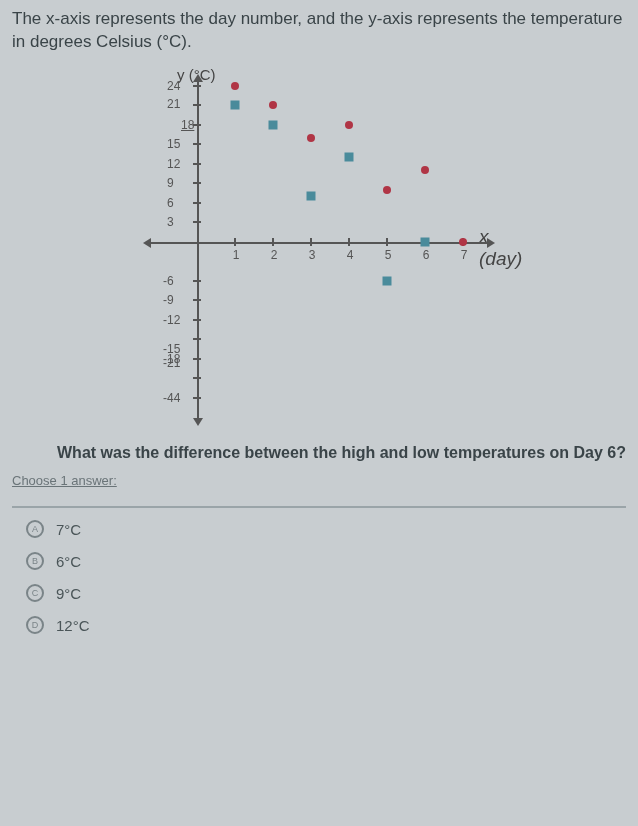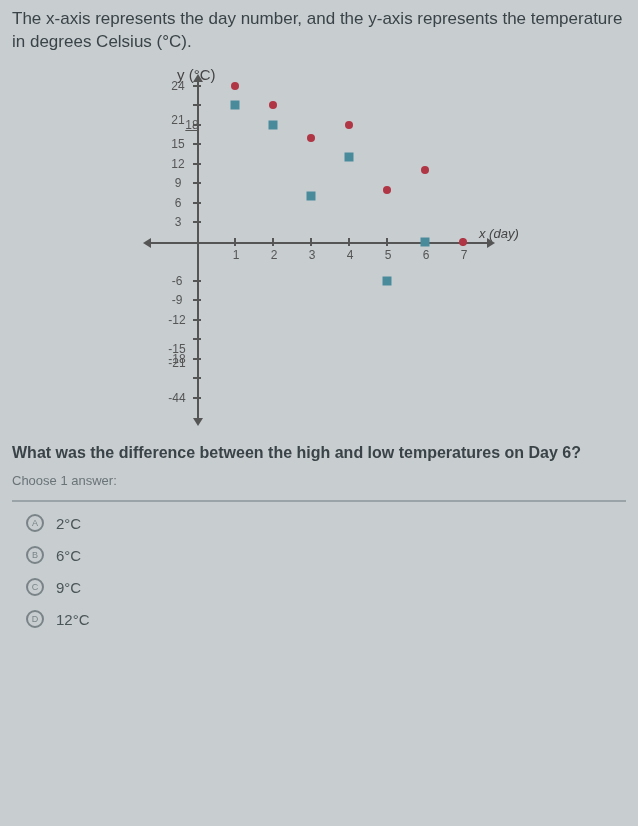--- a/index.html
+++ b/index.html
@@ -29,21 +29,21 @@
       position: absolute;
       top: -4px;
       left: 68px;
       font-size: 15px;
       color: #444;
     }
     .x-label {
       position: absolute;
       top: 156px;
       left: 370px;
-      font-size: 13px;
+      font-size: 19px;
       color: #444;
       font-style: italic;
     }
     .axis-line { position: absolute; background: #555; }
     .y-axis { left: 88px; top: 10px; width: 2px; height: 340px; }
     .x-axis { left: 40px; top: 172px; width: 340px; height: 2px; }
     .arrow-up {
       position: absolute; left: 84px; top: 4px;
       width: 0; height: 0;
       border-left: 5px solid transparent;
@@ -72,21 +72,21 @@
       border-right: 8px solid #555;
     }
     .tick {
       position: absolute;
       background: #555;
     }
     .tick-label {
       position: absolute;
       font-size: 12px;
       color: #555;
-      text-align: center;
+      text-align: left;
     }
     .point-high {
       position: absolute;
       width: 8px; height: 8px;
       background: #b03545;
       border-radius: 50%;
       transform: translate(-4px, -4px);
     }
     .point-low {
       position: absolute;
@@ -115,25 +115,27 @@
     .legend-square {
       width: 10px; height: 10px;
       background: #4a8b9b;
     }
     .question {
       font-size: 16px;
       font-weight: bold;
       color: #3a4448;
       margin-bottom: 10px;
       line-height: 1.35;
+      text-align: right;
     }
     .instruction {
       font-size: 13px;
       color: #6a7478;
-      margin-bottom: 12px;
+      margin-bottom: 18px;
+      text-decoration: underline;
     }
     .divider {
       height: 2px;
       background: #9aa4a8;
       margin-bottom: 12px;
     }
     .answers {
       padding-left: 14px;
     }
     .answer-row {
@@ -194,21 +196,21 @@
       <div class="tick-label" style="left: 58px; top: 126px; width: 22px;">6</div>
       <div class="tick" style="left: 84px; top: 112.5px; width: 8px; height: 2px;"></div>
       <div class="tick-label" style="left: 58px; top: 106.5px; width: 22px;">9</div>
       <div class="tick" style="left: 84px; top: 93px; width: 8px; height: 2px;"></div>
       <div class="tick-label" style="left: 58px; top: 87px; width: 22px;">12</div>
       <div class="tick" style="left: 84px; top: 73.5px; width: 8px; height: 2px;"></div>
       <div class="tick-label" style="left: 58px; top: 67.5px; width: 22px;">15</div>
       <div class="tick" style="left: 84px; top: 54px; width: 8px; height: 2px;"></div>
       <div class="tick-label" style="left: 72px; top: 48px; width: 22px; text-decoration: underline;">18</div>
       <div class="tick" style="left: 84px; top: 34.5px; width: 8px; height: 2px;"></div>
-      <div class="tick-label" style="left: 58px; top: 43px; width: 22px;">21</div>
+      <div class="tick-label" style="left: 58px; top: 27px; width: 22px;">21</div>
       <div class="tick" style="left: 84px; top: 15px; width: 8px; height: 2px;"></div>
       <div class="tick-label" style="left: 58px; top: 9px; width: 22px;">24</div>
       <div class="tick" style="left: 84px; top: 210px; width: 8px; height: 2px;"></div>
       <div class="tick-label" style="left: 54px; top: 204px; width: 28px;">-6</div>
       <div class="tick" style="left: 84px; top: 229.5px; width: 8px; height: 2px;"></div>
       <div class="tick-label" style="left: 54px; top: 223.5px; width: 28px;">-9</div>
       <div class="tick" style="left: 84px; top: 249px; width: 8px; height: 2px;"></div>
       <div class="tick-label" style="left: 54px; top: 243px; width: 28px;">-12</div>
       <div class="tick" style="left: 84px; top: 268.5px; width: 8px; height: 2px;"></div>
       <div class="tick-label" style="left: 54px; top: 272px; width: 28px;">-15</div>
@@ -239,21 +241,21 @@
 <div class="legend">
 </div>
 
 <div class="question">What was the difference between the high and low temperatures on Day 6?</div>
 <div class="instruction">Choose 1 answer:</div>
 <div class="divider"></div>
 
 <div class="answers">
   <div class="answer-row">
     <div class="radio">A</div>
-    <span class="answer-label">2°C</span>
+    <span class="answer-label">7°C</span>
   </div>
   <div class="answer-row">
     <div class="radio">B</div>
     <span class="answer-label">6°C</span>
   </div>
   <div class="answer-row">
     <div class="radio">C</div>
     <span class="answer-label">9°C</span>
   </div>
   <div class="answer-row">

